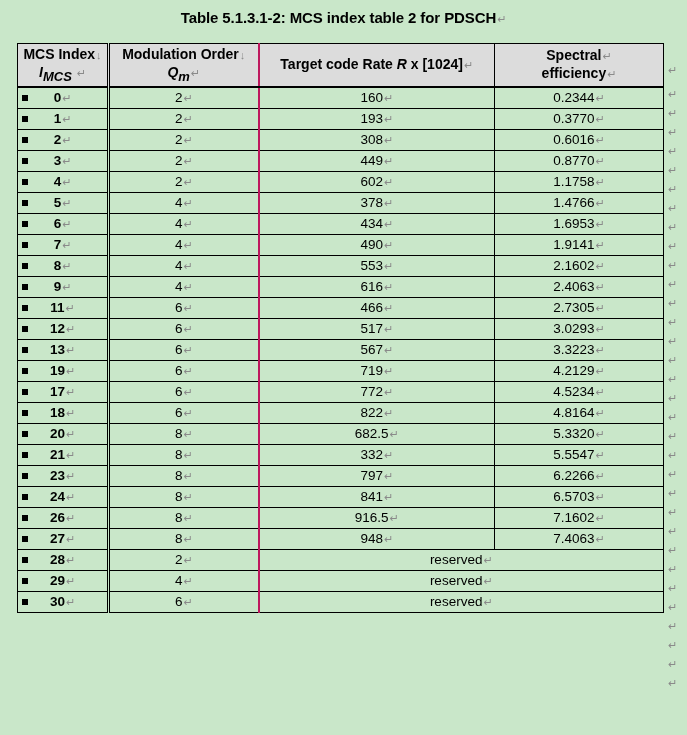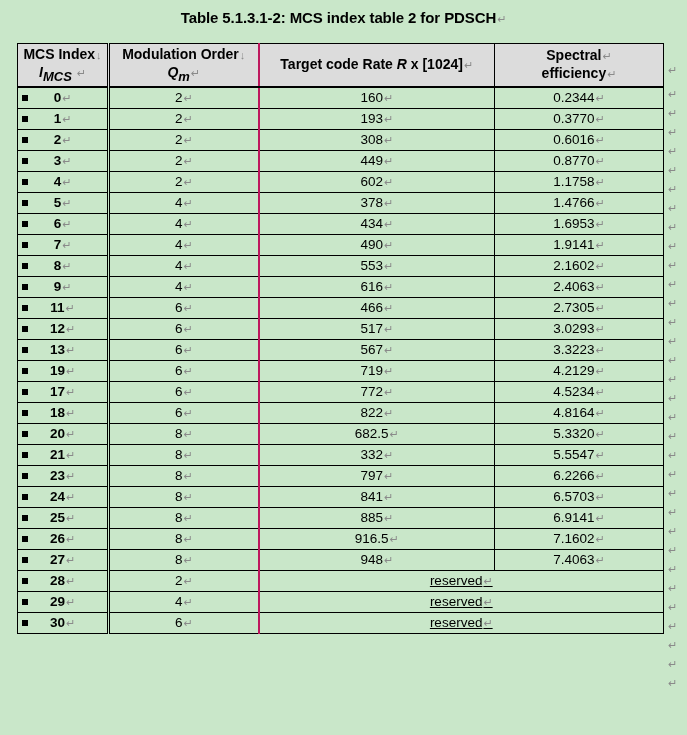--- a/index.html
+++ b/index.html
@@ -128,21 +128,20 @@
     line-height: 19px;
     height: 19px;
     text-align: left;
   }
   .outer-mark.head {
     height: 42px;
     line-height: 54px;
   }
   td.reserved-cell {
     text-align: center;
-    text-decoration: underline;
   }
 </style>
 </head>
 <body>
 
 <div id="page">
 
   <div class="title">
     <span>Table 5.1.3.1-2: MCS index table 2 for PDSCH</span><span class="pilcrow">↵</span>
   </div>
@@ -289,26 +288,20 @@
             <td><span>797</span><span class="pilcrow">↵</span></td>
             <td><span>6.2266</span><span class="pilcrow">↵</span></td>
           </tr>
           <tr>
             <td class="col-idx"><span class="bullet"></span><span>24</span><span class="pilcrow">↵</span></td>
             <td class="col-mod"><span>8</span><span class="pilcrow">↵</span></td>
             <td><span>841</span><span class="pilcrow">↵</span></td>
             <td><span>6.5703</span><span class="pilcrow">↵</span></td>
           </tr>
           <tr>
-            <td class="col-idx"><span class="bullet"></span><span>25</span><span class="pilcrow">↵</span></td>
-            <td class="col-mod"><span>8</span><span class="pilcrow">↵</span></td>
-            <td><span>885</span><span class="pilcrow">↵</span></td>
-            <td><span>6.9141</span><span class="pilcrow">↵</span></td>
-          </tr>
-          <tr>
             <td class="col-idx"><span class="bullet"></span><span>26</span><span class="pilcrow">↵</span></td>
             <td class="col-mod"><span>8</span><span class="pilcrow">↵</span></td>
             <td><span>916.5</span><span class="pilcrow">↵</span></td>
             <td><span>7.1602</span><span class="pilcrow">↵</span></td>
           </tr>
           <tr>
             <td class="col-idx"><span class="bullet"></span><span>27</span><span class="pilcrow">↵</span></td>
             <td class="col-mod"><span>8</span><span class="pilcrow">↵</span></td>
             <td><span>948</span><span class="pilcrow">↵</span></td>
             <td><span>7.4063</span><span class="pilcrow">↵</span></td>

